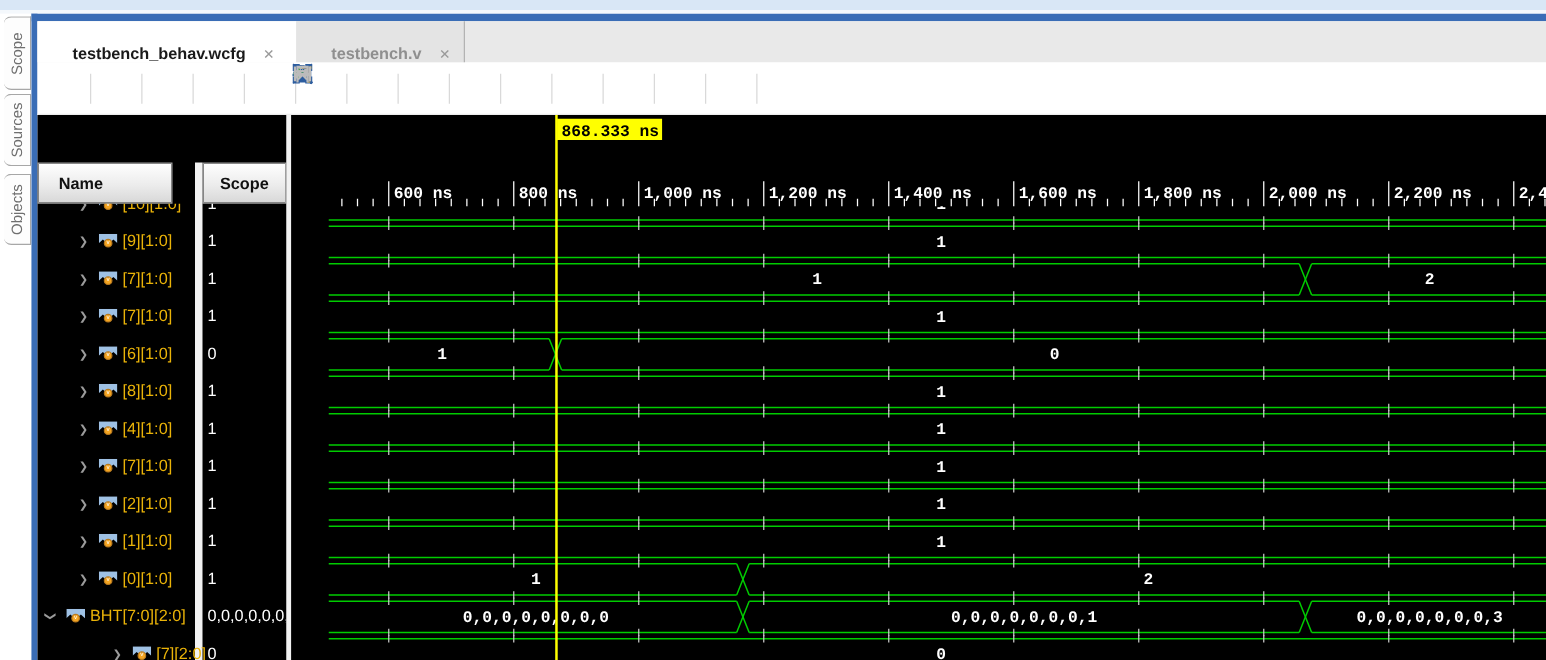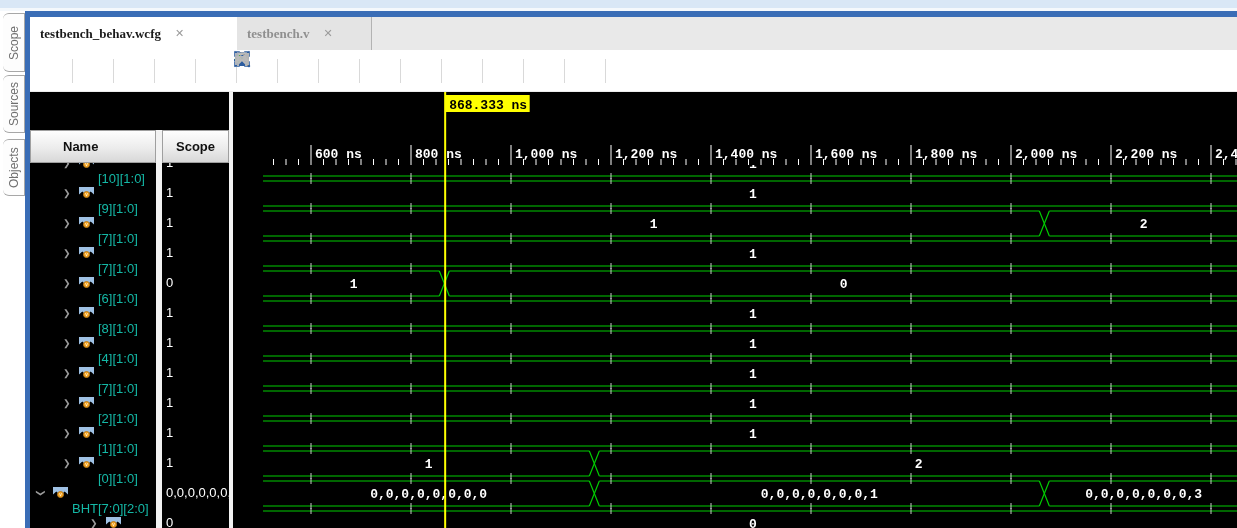--- a/index.html
+++ b/index.html
@@ -18,22 +18,22 @@
   .rail{position:absolute;left:0;top:11px;width:25px;height:517px;background:#ffffff;}
   .rail-tab{
     position:absolute;left:3px;width:21px;background:#fdfdfd;
     border:1px solid #a7a7a7;border-right:none;border-radius:6px 0 0 6px;
     color:#6f6f6f;font-size:12px;display:flex;align-items:center;justify-content:center;
     writing-mode:vertical-rl;transform:rotate(180deg);border-radius:0 6px 6px 0;
   }
   
   .tabstrip{position:absolute;left:30px;top:17px;width:1207px;height:33px;background:#e9e9e9;}
   .tab{
-    position:absolute;top:0;height:33px;display:flex;align-items:center;
-    font-size:13px;font-weight:bold;padding:0 10px;box-sizing:border-box;font-family:Liberation Serif, serif;
+    position:absolute;top:0;height:33px;display:flex;align-items:flex-end;
+    font-size:13px;font-weight:bold;padding:0 28px;box-sizing:border-box;
   }
   .tab .close{font-size:11px;font-weight:normal;color:#9a9a9a;margin-left:14px;cursor:pointer;}
   .tab.active{background:#ffffff;color:#1a1a1a;}
   .tab.inactive{background:#e4e4e4;color:#8f8f8f;border-right:1px solid #b3b3b3;}
 
   
   .toolbar{
     position:absolute;left:30px;top:50px;width:1207px;height:42px;background:#ffffff;
     display:flex;align-items:center;padding-left:8px;box-sizing:border-box;
     border-bottom:1px solid #ececec;
@@ -44,41 +44,41 @@
   
   .content{position:absolute;left:30px;top:92px;width:1207px;height:436px;background:#000000;}
   .col-div1{position:absolute;left:126px;top:38px;width:6px;height:398px;background:#f2f2f2;}
   .col-div2{position:absolute;left:199px;top:0px;width:4px;height:436px;background:#f2f2f2;}
   .hdr{
     position:absolute;top:38px;height:33px;box-sizing:border-box;
     background:linear-gradient(#fefefe,#ececec 55%,#d8d8d8);
     border:1px solid #9f9f9f;color:#111;font-size:13px;font-weight:bold;
     display:flex;align-items:center;
   }
-  .hdr-name{left:0px;width:126px;padding-left:32px;}
+  .hdr-name{left:0px;width:108px;padding-left:16px;}
   .hdr-value{left:132px;width:67px;justify-content:center;}
   .rows{position:absolute;left:0;top:71px;width:199px;height:365px;overflow:hidden;}
   .sig-row{position:absolute;height:30px;width:199px;}
   .sig-chevron{
     position:absolute;top:0;height:30px;line-height:30px;color:#9b9b9b;font-size:9px;
     cursor:pointer;
   }
   .sig-chevron.open{transform:rotate(90deg);}
   .sig-icon{position:absolute;top:9px;width:15px;height:10px;}
   .sig-icon .flags{
     position:absolute;left:0;top:0;width:15px;height:10px;background:#9fc1e4;
     clip-path:polygon(0 0,100% 0,100% 75%,78% 45%,56% 75%,44% 75%,22% 45%,0 75%);
   }
   .sig-icon .dot{
     position:absolute;left:4px;top:4px;width:7px;height:7px;border-radius:50%;
     background:#f5a623;border:1px solid #b97a1d;box-sizing:border-box;
     color:#fff;font-size:5px;line-height:5px;text-align:center;
   }
   .sig-name{
-    position:absolute;top:16px;height:30px;line-height:30px;color:#14b8a6;font-size:13px;
+    position:absolute;top:0;height:30px;line-height:30px;color:#eab308;font-size:13px;
     white-space:nowrap;
   }
   .val-cell{
     position:absolute;height:30px;line-height:30px;left:132px;width:67px;overflow:hidden;
     color:#ffffff;font-size:13px;padding-left:4px;box-sizing:border-box;white-space:nowrap;
   }
   svg{position:absolute;left:203px;top:0;}
   svg text{font-family:"Liberation Mono","DejaVu Sans Mono",monospace;font-weight:bold;}
 </style>
 </head>

